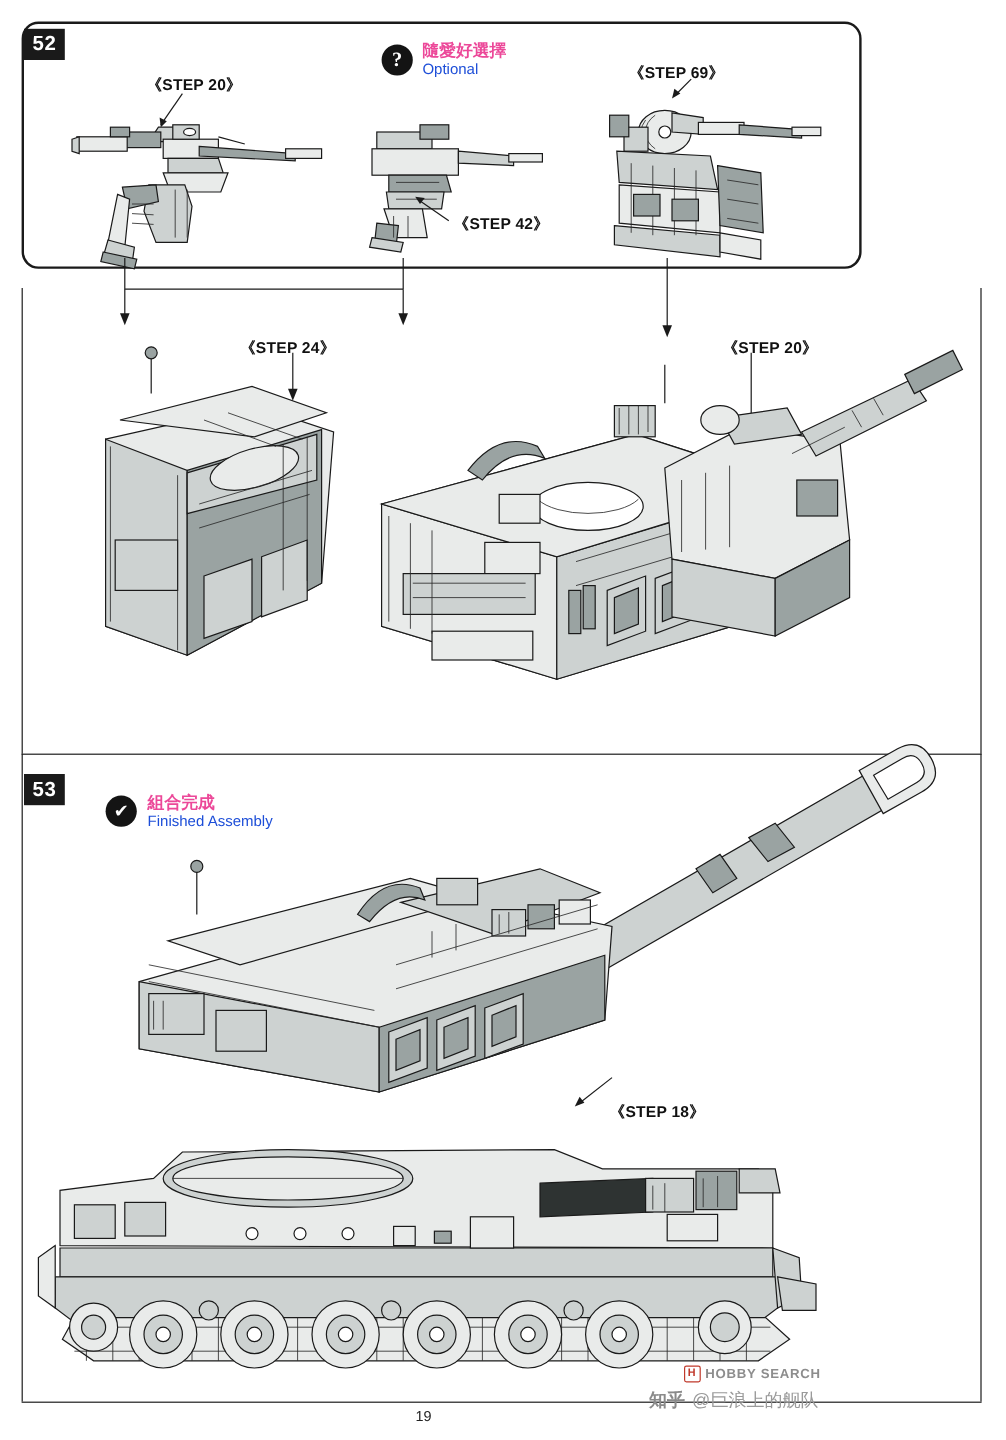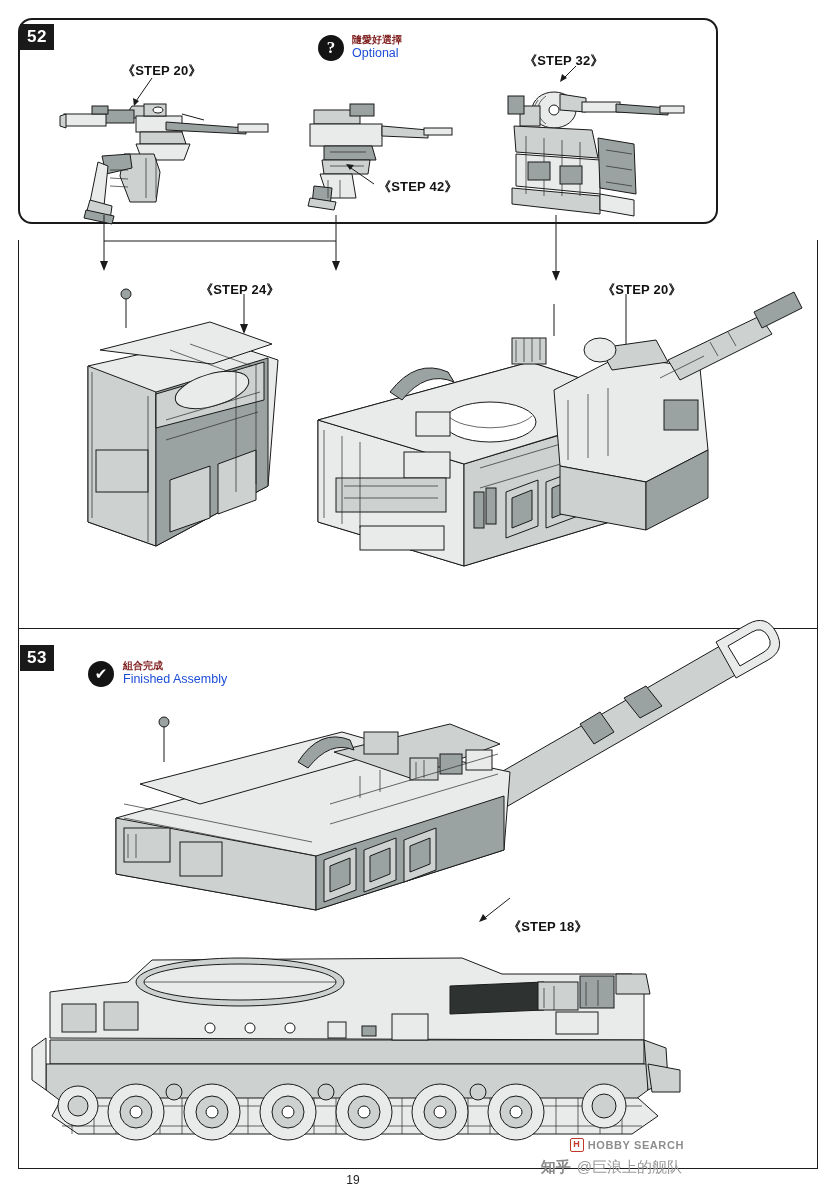--- a/index.html
+++ b/index.html
@@ -82,23 +82,23 @@
     color: #fff;
     font-size: 15px;
     display: flex;
     align-items: center;
     justify-content: center;
   }
   .badge-text {
     line-height: 1.22;
   }
   .badge-text .cn {
-    font-size: 10px;
+    font-size: 14px;
     font-weight: bold;
-    color: #7f1d1d;
+    color: #ec4899;
   }
   .badge-text .en {
     font-size: 12.5px;
     color: #1d4ed8;
   }
 
   .finished-block {
     position: absolute;
     left: 88px;
     top: 660px;
@@ -210,21 +210,21 @@
     <div class="badge-text">
       <div class="cn">隨愛好選擇</div>
       <div class="en">Optional</div>
     </div>
   </div>
 
   <div class="step-label" style="left:122px; top:62px;">《STEP 20》</div>
 
   <div class="step-label" style="left:378px; top:178px;">《STEP 42》</div>
 
-  <div class="step-label" style="left:524px; top:52px;">《STEP 32》</div>
+  <div class="step-label" style="left:524px; top:52px;">《STEP 69》</div>
 
   <div class="step-label" style="left:200px; top:281px;">《STEP 24》</div>
 
   <div class="step-label" style="left:602px; top:281px;">《STEP 20》</div>
 
   <svg class="art" style="left:40px; top:92px;" width="230" height="130" viewBox="0 0 230 130">
     <g>
       <path class="fill-md" d="M92 14 l28 0 4 6 -4 6 -28 0 -4 -6 z"></path>
       <rect class="fill-dk" x="64" y="18" width="30" height="13"></rect>
       <rect class="fill-lt" x="24" y="22" width="42" height="12"></rect>

